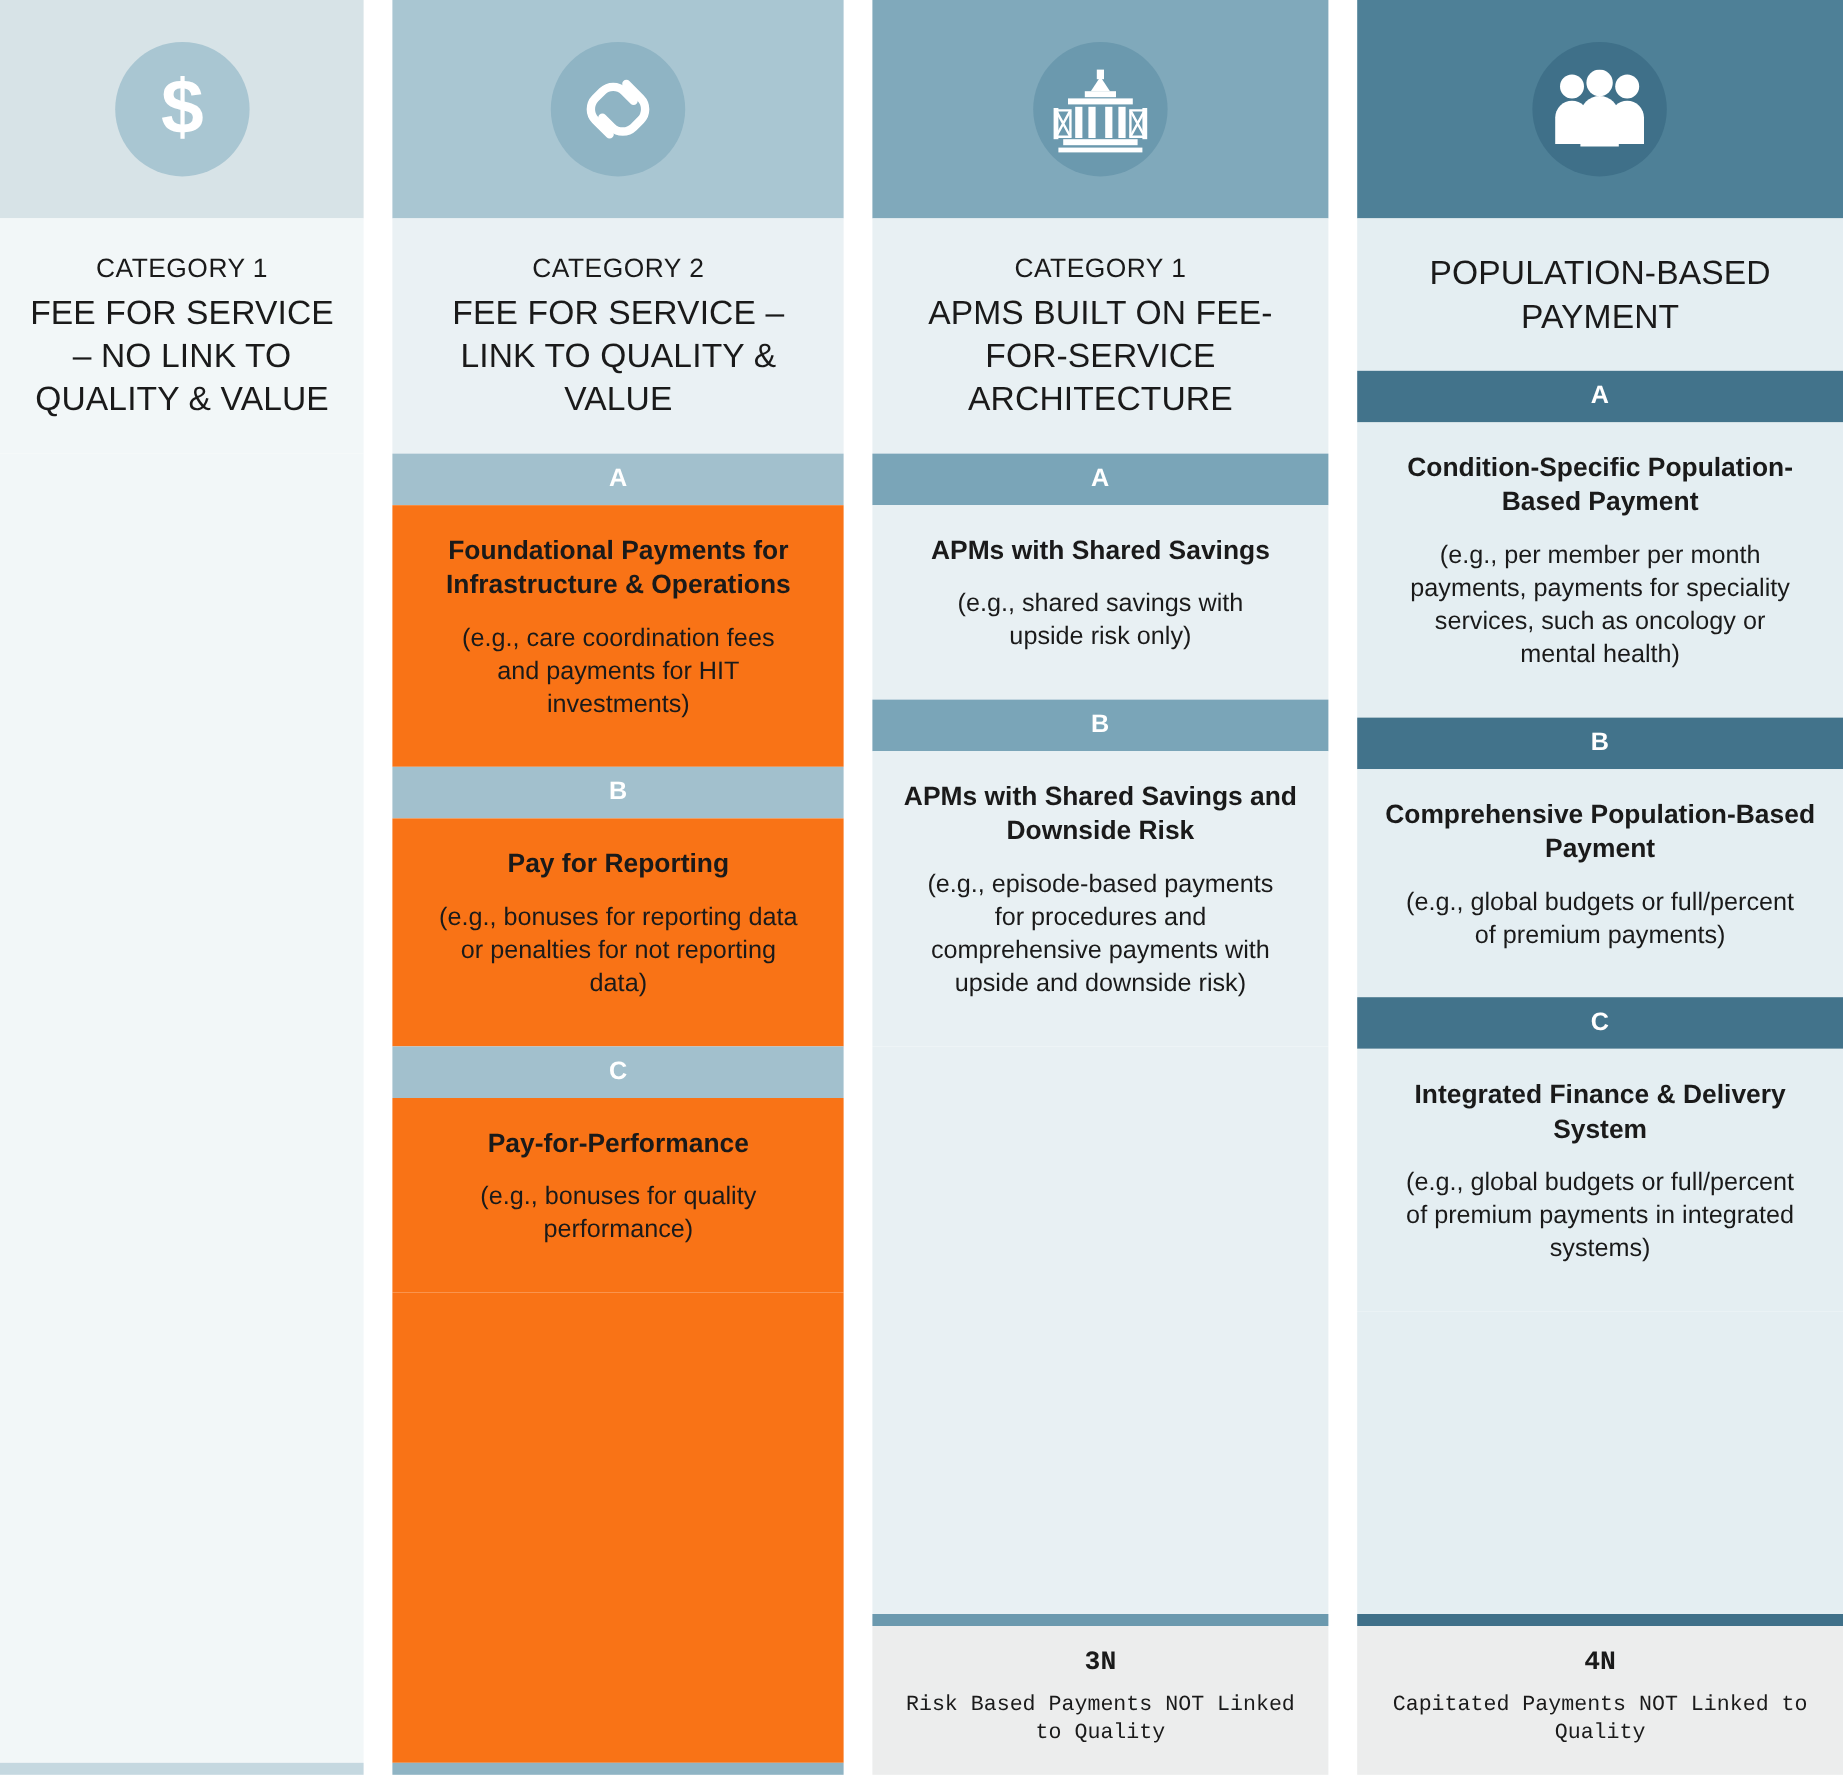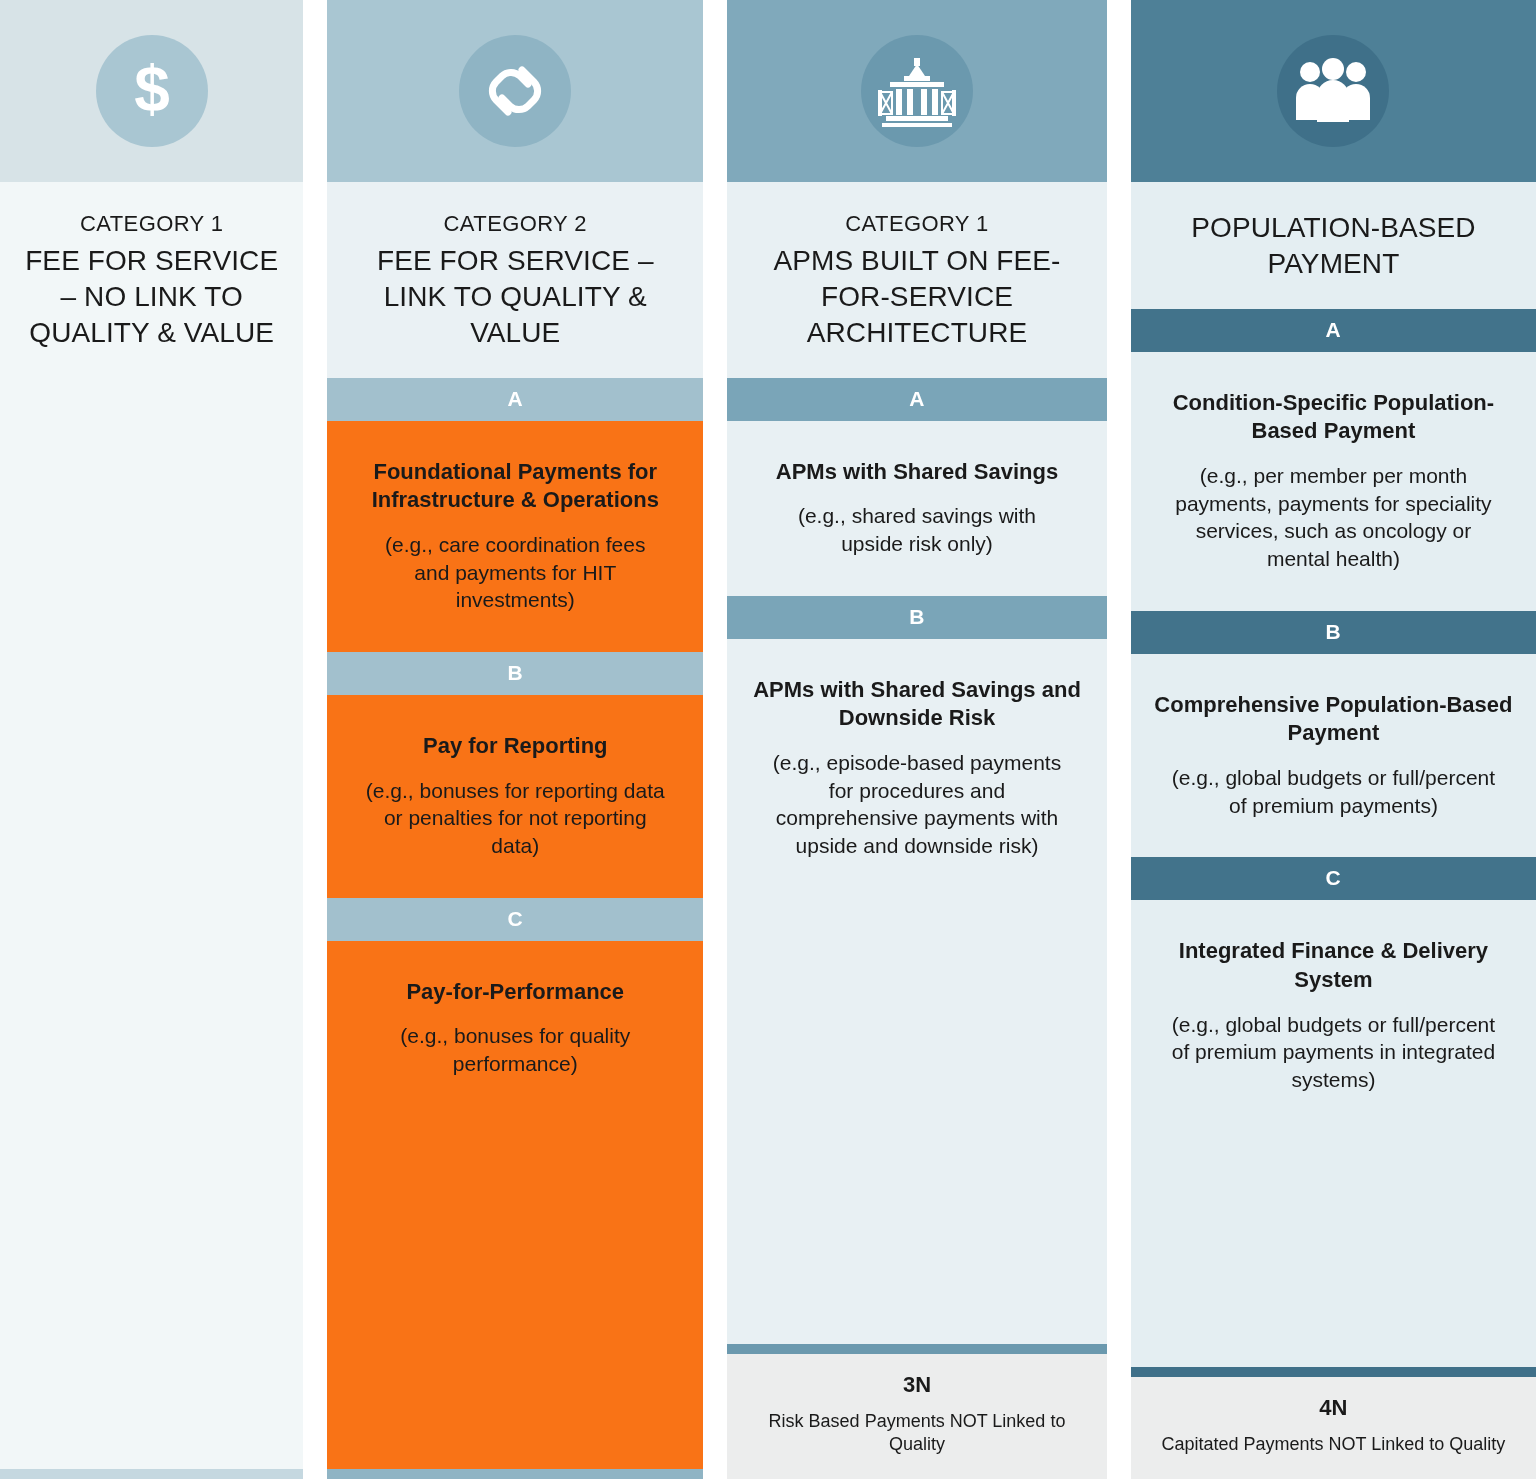--- a/index.html
+++ b/index.html
@@ -77,36 +77,37 @@
     letter-spacing: .5px;
   }
   .sub-body {
     padding: 20px 22px 22px 22px;
     text-align: center;
   }
   .sub-head {
     font-size: 22px;
     font-weight: bold;
     line-height: 1.30;
-    margin: 17px 0 14px 0;
+    margin: 4px 0 14px 0;
   }
   .sub-eg {
     font-size: 21px;
     line-height: 1.32;
     margin: 16px;
   }
   .spacer { flex: 1 1 auto; }
 
   .bottom-rule {
     height: 10px;
   }
   .n-box {
     background: #eceded;
     padding: 18px 16px 22px 16px;
     text-align: center;
+    font-family: Liberation Mono, monospace;
   }
   .n-label {
     font-size: 22px;
     font-weight: bold;
     margin-bottom: 12px;
   }
   .n-text {
     font-size: 18px;
     line-height: 1.32;
   }

